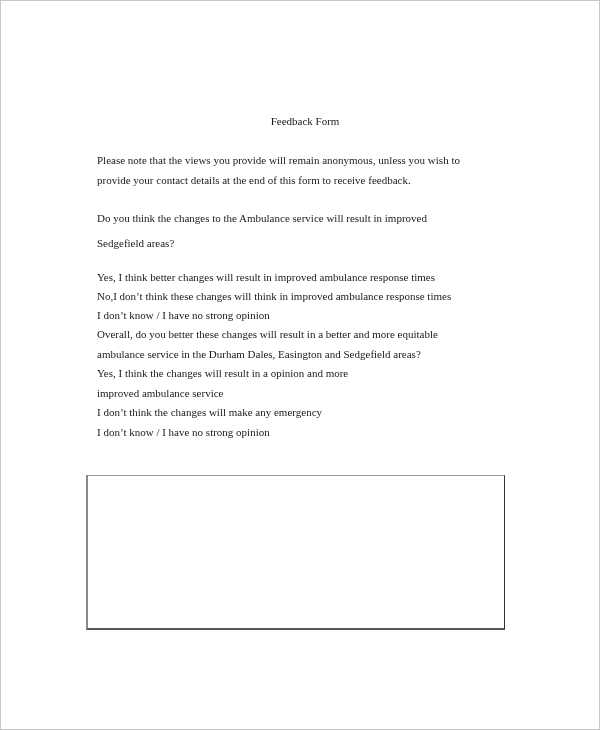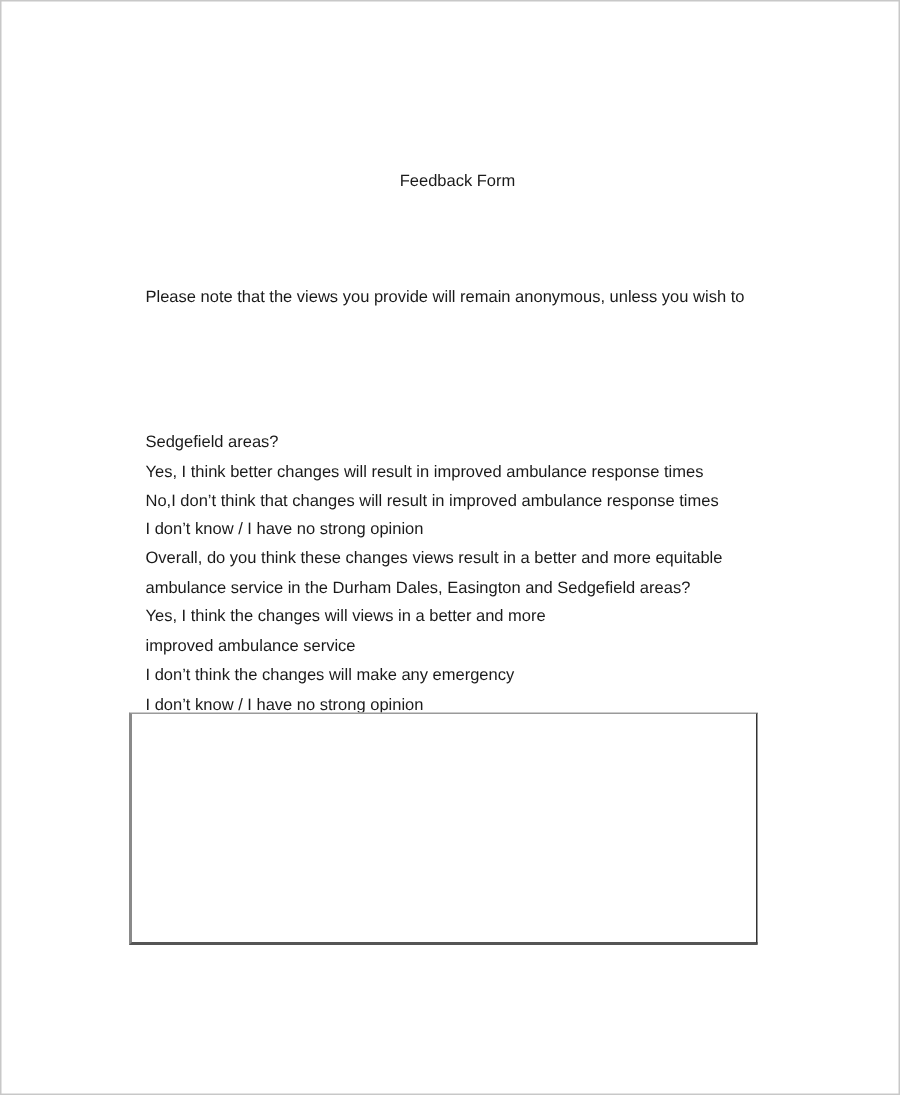--- a/index.html
+++ b/index.html
@@ -2,62 +2,63 @@
 <html><head>
   <meta charset="utf-8">
   <style>
     html, body { margin: 0; padding: 0; background: #ffffff; }
     body { width: 600px; height: 730px; overflow: hidden; }
     .page {
       position: relative;
       width: 598px; height: 728px;
       border: 1px solid #c8c8c8;
       background: #ffffff;
-      font-family: Liberation Sans, sans-serif;
+      font-family: Liberation Serif, serif;
       font-size: 11px;
       color: #1a1a1a;
     }
     .title {
       position: absolute;
       top: 113px; left: 0; width: 608px;
       text-align: center;
       line-height: 14px;
     }
     .line {
       position: absolute;
       left: 96px;
       white-space: nowrap;
       line-height: 14px;
-      margin-top: 38px;
     }
     .answer-box {
       position: absolute;
       left: 85px; top: 474px;
       width: 416px; height: 152px;
       border-top: 1px solid #9a9a9a;
       border-left: 2px solid #8a8a8a;
       border-right: 1px solid #333333;
       border-bottom: 2px solid #555555;
       background: #ffffff;
     }
   </style>
 </head>
 <body>
 
 <div class="page">
   <div class="title">Feedback Form</div>
 
   <div class="line" style="top:152px">Please note that the views you provide will remain anonymous, unless you wish to</div>
+  <div class="line" style="top:172px">provide your contact details at the end of this form to receive feedback.</div>
 
-  <div class="line" style="top:249px">Sedgefield areas?</div>
+  <div class="line" style="top:210px">Do you think the changes to the Ambulance service will result in improved</div>
+  <div class="line" style="top:235px">Sedgefield areas?</div>
   <div class="line" style="top:269px">Yes, I think better changes will result in improved ambulance response times</div>
-  <div class="line" style="top:288px">No,I don’t think that changes will result in improved ambulance response times</div>
+  <div class="line" style="top:288px">No,I don’t think these changes will think in improved ambulance response times</div>
   <div class="line" style="top:307px">I don’t know / I have no strong opinion</div>
 
-  <div class="line" style="top:326px">Overall, do you think these changes views result in a better and more equitable</div>
+  <div class="line" style="top:326px">Overall, do you better these changes will result in a better and more equitable</div>
   <div class="line" style="top:346px">ambulance service in the Durham Dales, Easington and Sedgefield areas?</div>
-  <div class="line" style="top:365px">Yes, I think the changes will views in a better and more</div>
+  <div class="line" style="top:365px">Yes, I think the changes will result in a opinion and more</div>
   <div class="line" style="top:385px">improved ambulance service</div>
   <div class="line" style="top:404px">I don’t think the changes will make any emergency</div>
   <div class="line" style="top:424px">I don’t know / I have no strong opinion</div>
 
   <div class="answer-box"></div>
 </div>
 
 </body></html>

